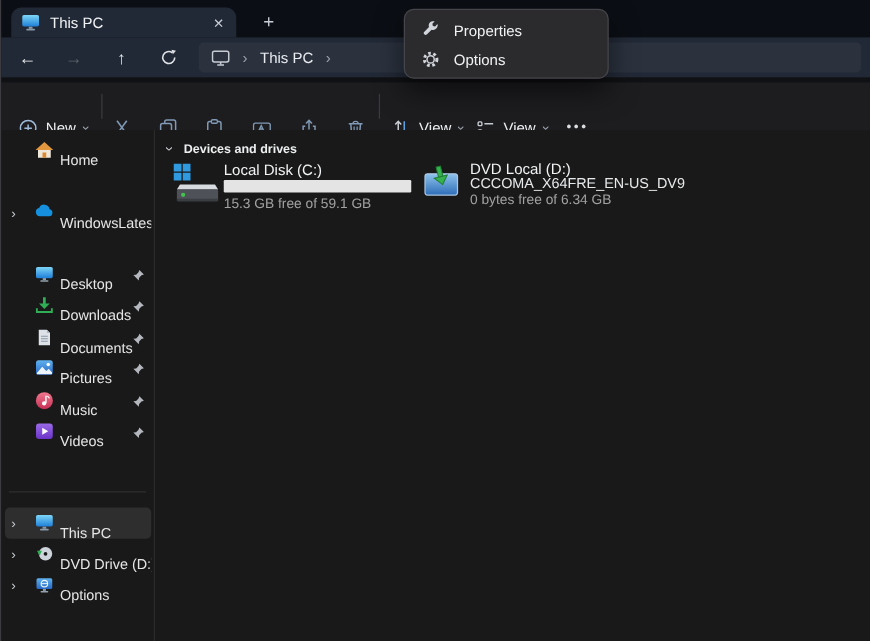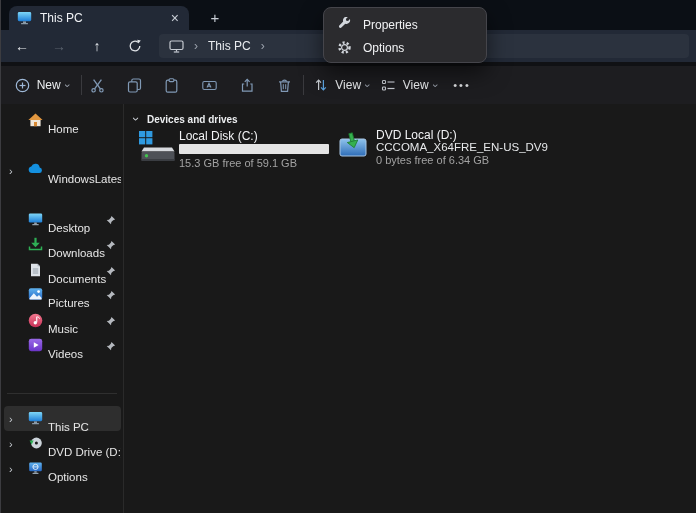--- a/index.html
+++ b/index.html
@@ -28,21 +28,21 @@
   .menu{position:absolute;left:322px;top:7px;width:164px;height:56px;background:#2b2b2e;
         border:1px solid #45454b;border-radius:8px;box-shadow:0 10px 22px rgba(0,0,0,.55);
         z-index:30;padding:5px 0;box-sizing:border-box;}
   .menu-item{height:23px;display:flex;align-items:center;padding-left:13px;}
   .menu-icon{width:15px;height:15px;display:flex;}
   .menu-label{font-size:12px;color:#f1f2f4;margin-left:11px;}
   
   .seam{position:absolute;left:0;top:62px;width:100%;height:4px;background:#101114;}
   .toolbar{position:absolute;left:0;top:66px;width:100%;height:38px;background:#1d1d20;
            border-bottom:1px solid #2e2e31;box-sizing:content-box;}
-  .tbtn{position:absolute;top:5px;height:28px;display:flex;align-items:center;justify-content:center;
+  .tbtn{position:absolute;top:22px;height:28px;display:flex;align-items:center;justify-content:center;
         border-radius:4px;}
   .tlabel{font-size:12px;color:#eceef0;margin:0 5px 0 7px;}
   .chev-down{display:inline-block;transform:rotate(90deg);font-size:11px;color:#9aa1ab;line-height:1;}
   .vdiv{position:absolute;top:9px;width:1px;height:20px;background:#3a3a3e;}
   .dots{font-size:11px;letter-spacing:2px;color:#dcdee0;}
   
   .body{position:absolute;left:0;top:104px;width:100%;height:409px;background:#191919;}
   .sidebar{position:absolute;left:0;top:0;width:122px;height:100%;}
   .side-sep{position:absolute;left:122px;top:0;width:1px;height:100%;background:#2a2a2a;}
   .side-item{position:absolute;left:3px;width:117px;height:25px;display:flex;align-items:center;

